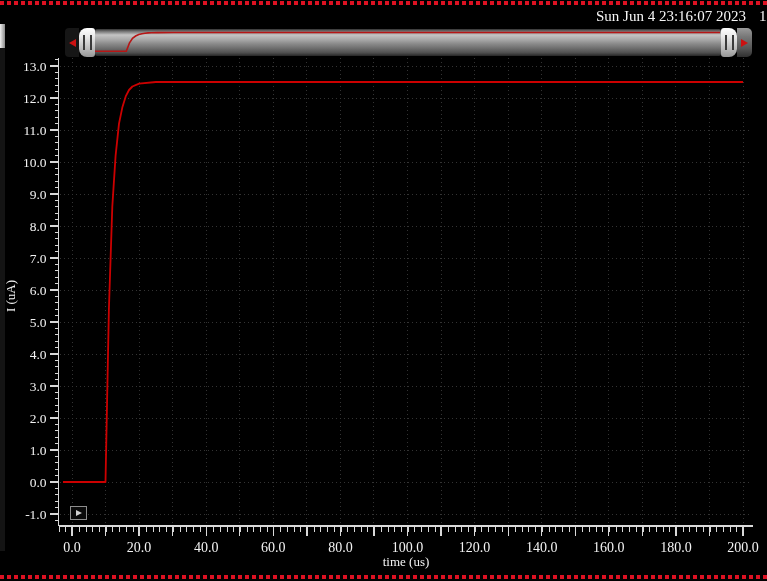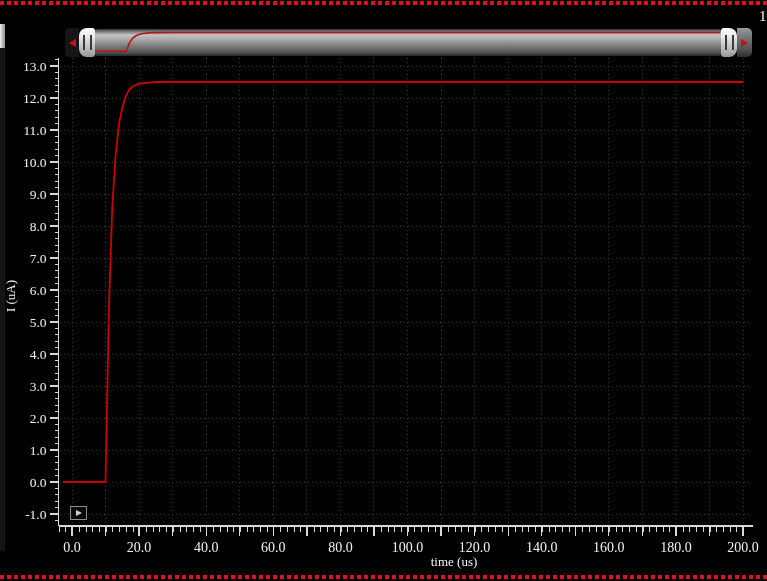--- a/index.html
+++ b/index.html
@@ -34,34 +34,35 @@
     background:linear-gradient(180deg,#2f2f2f 0%,#6a6a6a 7%,#c4c4c4 22%,#ababab 38%,#8a8a8a 55%,
                #6d6d6d 72%,#4f4f4f 88%,#262626 100%);}
   #pan-track svg{position:absolute;left:0;top:0;}
   
   #plot{position:absolute;left:0;top:0;}
   
   #ylabel{position:absolute;left:11px;top:296px;transform:translate(-50%,-50%) rotate(-90deg);
           color:#f2f2f2;font-size:13px;white-space:nowrap;}
   
   #xlabel{position:absolute;left:406px;top:554px;transform:translateX(-50%);
-          color:#f2f2f2;font-size:13px;white-space:nowrap;margin-left:48px;}
+          color:#f2f2f2;font-size:13px;white-space:nowrap;}
   
   #playbtn{position:absolute;left:70px;top:506px;width:15px;height:12px;background:#0a0a0a;
            border:1px solid #8d8d8d;display:flex;align-items:center;justify-content:center;}
   .tri-play{width:0;height:0;border-top:3.5px solid transparent;border-bottom:3.5px solid transparent;
             border-left:6px solid #cfcfcf;}
 </style>
 </head>
 <body>
 
 <div id="app">
   <div id="dash-top" class="dashed"></div>
   <div id="dash-bottom" class="dashed"></div>
 
+  <div id="timestamp">Sun Jun 4 23:16:07 2023</div>
   <div id="clipped">1</div>
 
   <div id="vscroll">
     <div id="vscroll-thumb"></div>
   </div>
 
   <div id="panner">
     <div id="pan-arrow-left" class="pan-arrow">
       <span class="tri-left"></span>
     </div>

